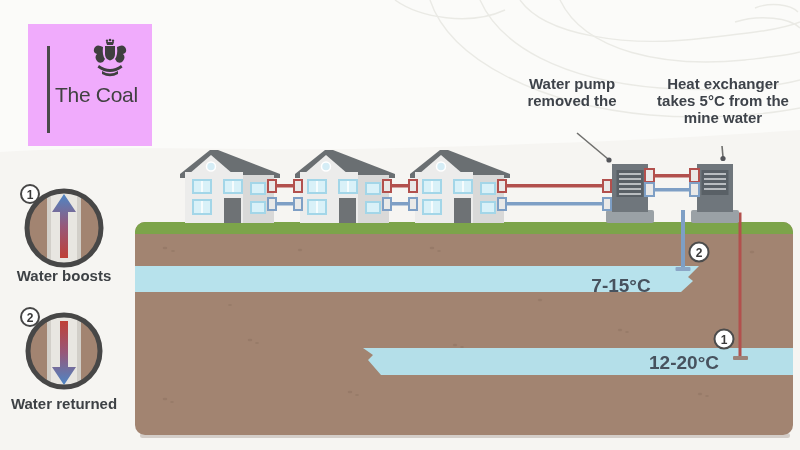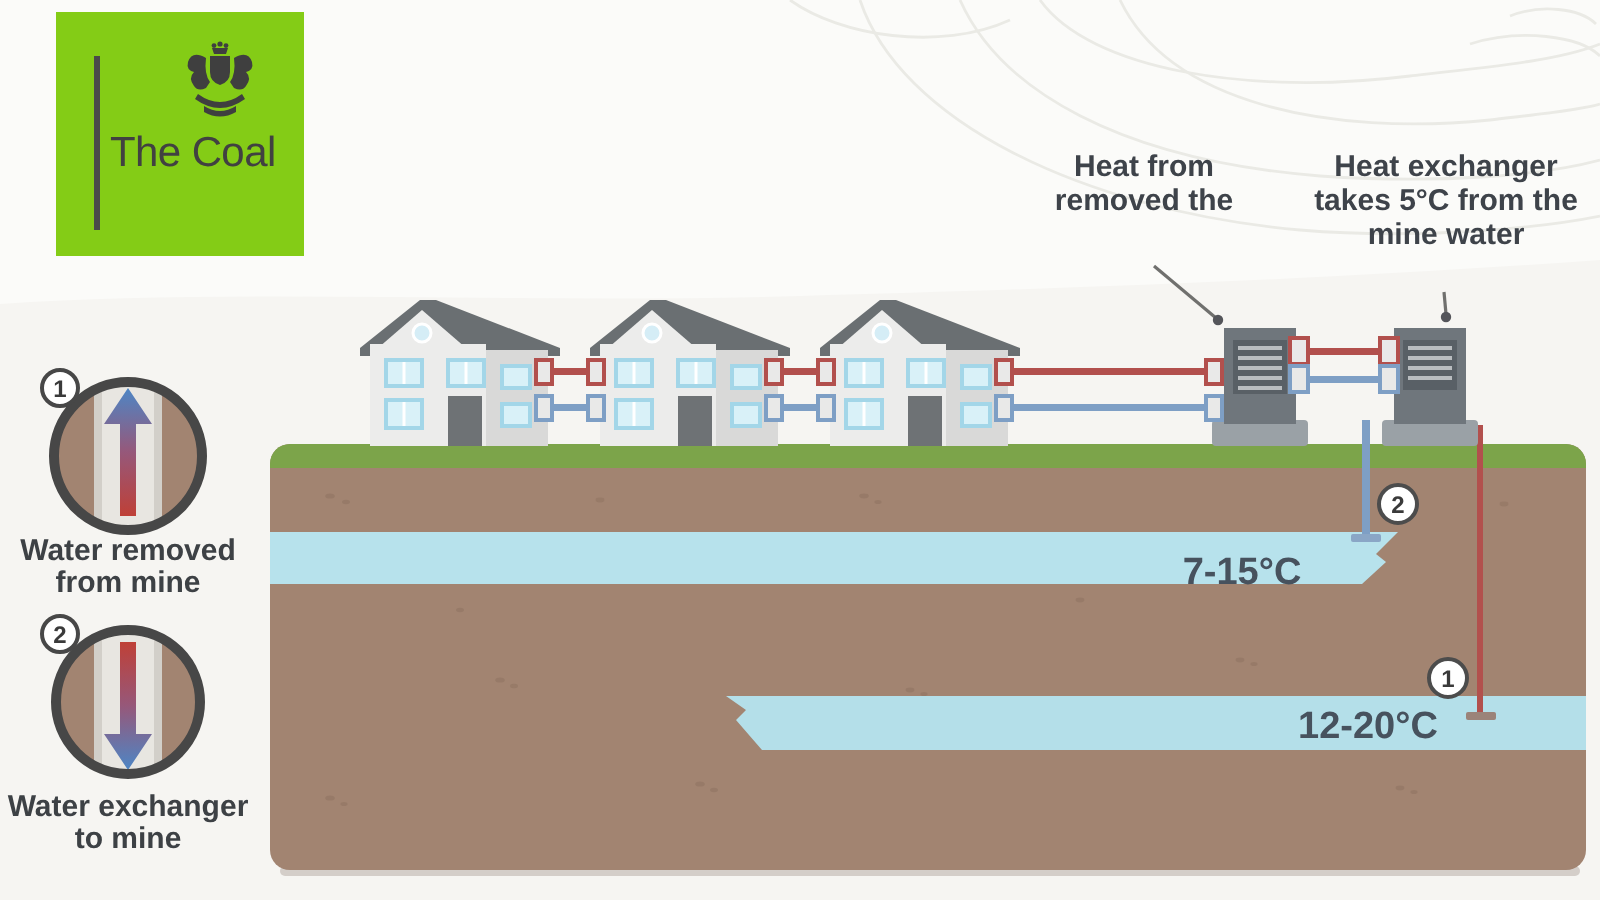--- a/index.html
+++ b/index.html
@@ -1,19 +1,19 @@
 <!DOCTYPE html>
 <html><head>
 <meta charset="utf-8">
 <style>
   html,body{margin:0;padding:0;background:#e8e8e8;}
   .stage{position:relative;width:800px;height:450px;overflow:hidden;background:#fbfbf9;
          font-family:"Liberation Sans",sans-serif;}
   .scene{position:absolute;left:0;top:0;}
-  .logo-box{position:absolute;left:28px;top:6px;width:124px;height:122px;background:#84cc16;}
+  .logo-box{position:absolute;left:28px;top:24px;width:124px;height:122px;background:#f0abfc;}
   .logo-bar{position:absolute;left:19px;top:22px;width:3px;height:87px;background:#4a4a4a;}
   .logo-crest{position:absolute;left:62px;top:14px;}
   .logo-text{position:absolute;left:27px;top:58px;font-size:21px;line-height:25px;
              font-weight:500;color:#414141;letter-spacing:-0.3px;white-space:nowrap;}
   .legend-label{position:absolute;left:0;width:128px;text-align:center;
                 font-size:15px;line-height:16px;font-weight:700;color:#3d4145;}
   .callout{position:absolute;text-align:center;font-size:15px;line-height:17px;
            font-weight:700;color:#3e434a;}
 </style>
 </head>
@@ -231,31 +231,29 @@
         <path d="M9,27 q11,8 22,0 l1.5,2.5 q-12.5,9 -25,0 Z"></path>
         <path d="M12,33 q8,5 16,0 l0,3 q-8,4.5 -16,0 Z"></path>
       </g>
     </svg>
     <div class="logo-text">
       <div>The Coal</div>
     </div>
   </div>
 
   <div class="legend-label" style="top:268px">
-    <div>Water removed</div>
-    <div>from mine</div>
+    <div>Water boosts</div>
   </div>
 
   <div class="legend-label" style="top:396px">
-    <div>Water exchanger</div>
-    <div>to mine</div>
+    <div>Water returned</div>
   </div>
 
   <div class="callout" style="left:507px;top:75px;width:130px">
-    <div>Heat from</div>
+    <div>Water pump</div>
     <div>removed the</div>
   </div>
 
   <div class="callout" style="left:643px;top:75px;width:160px">
     <div>Heat exchanger</div>
     <div>takes 5°C from the</div>
     <div>mine water</div>
   </div>
 
 </div>

